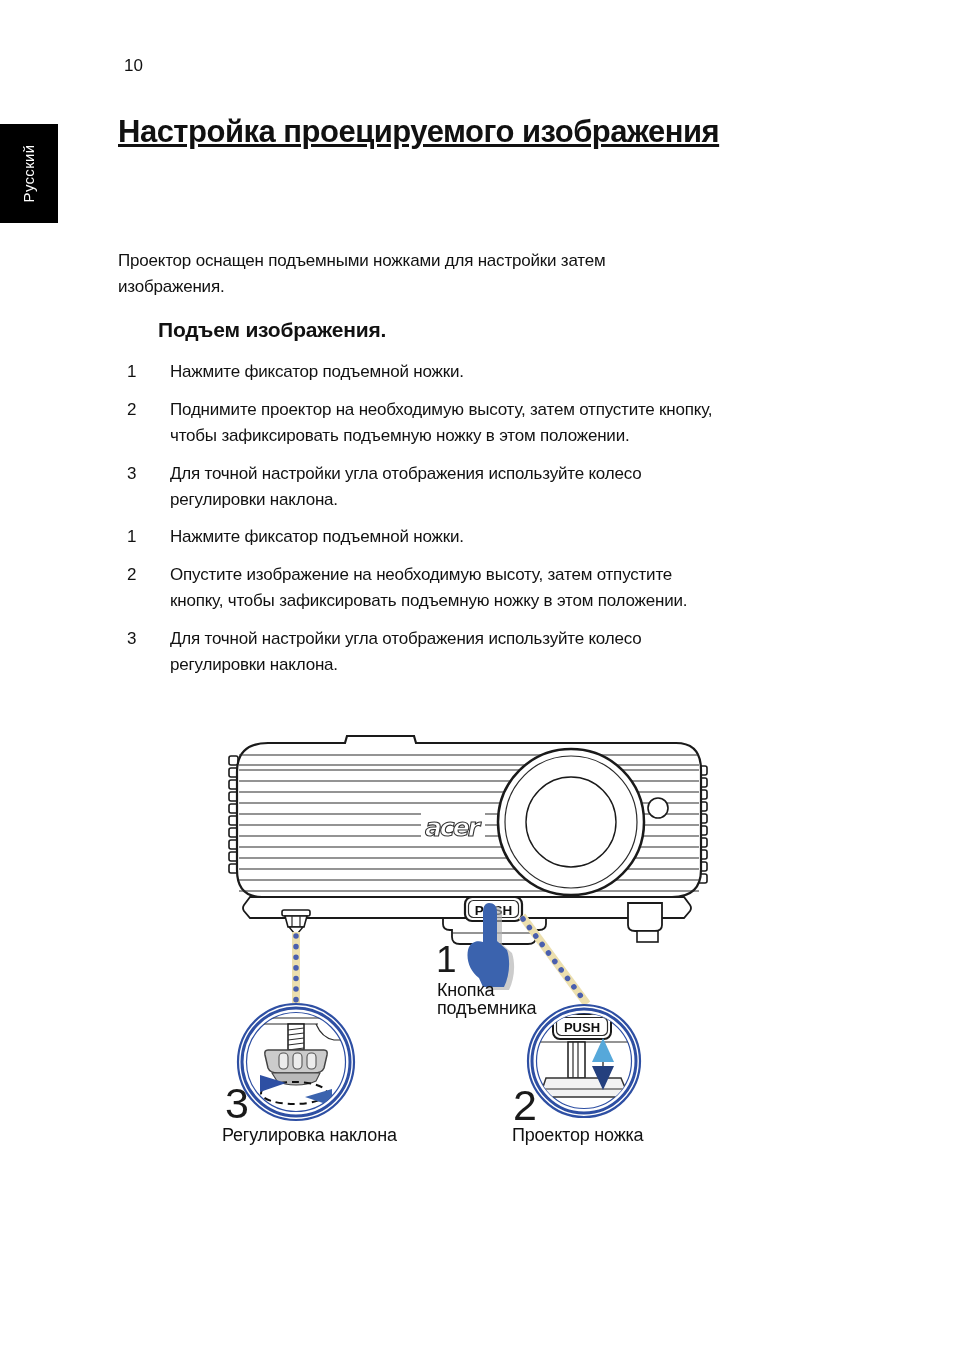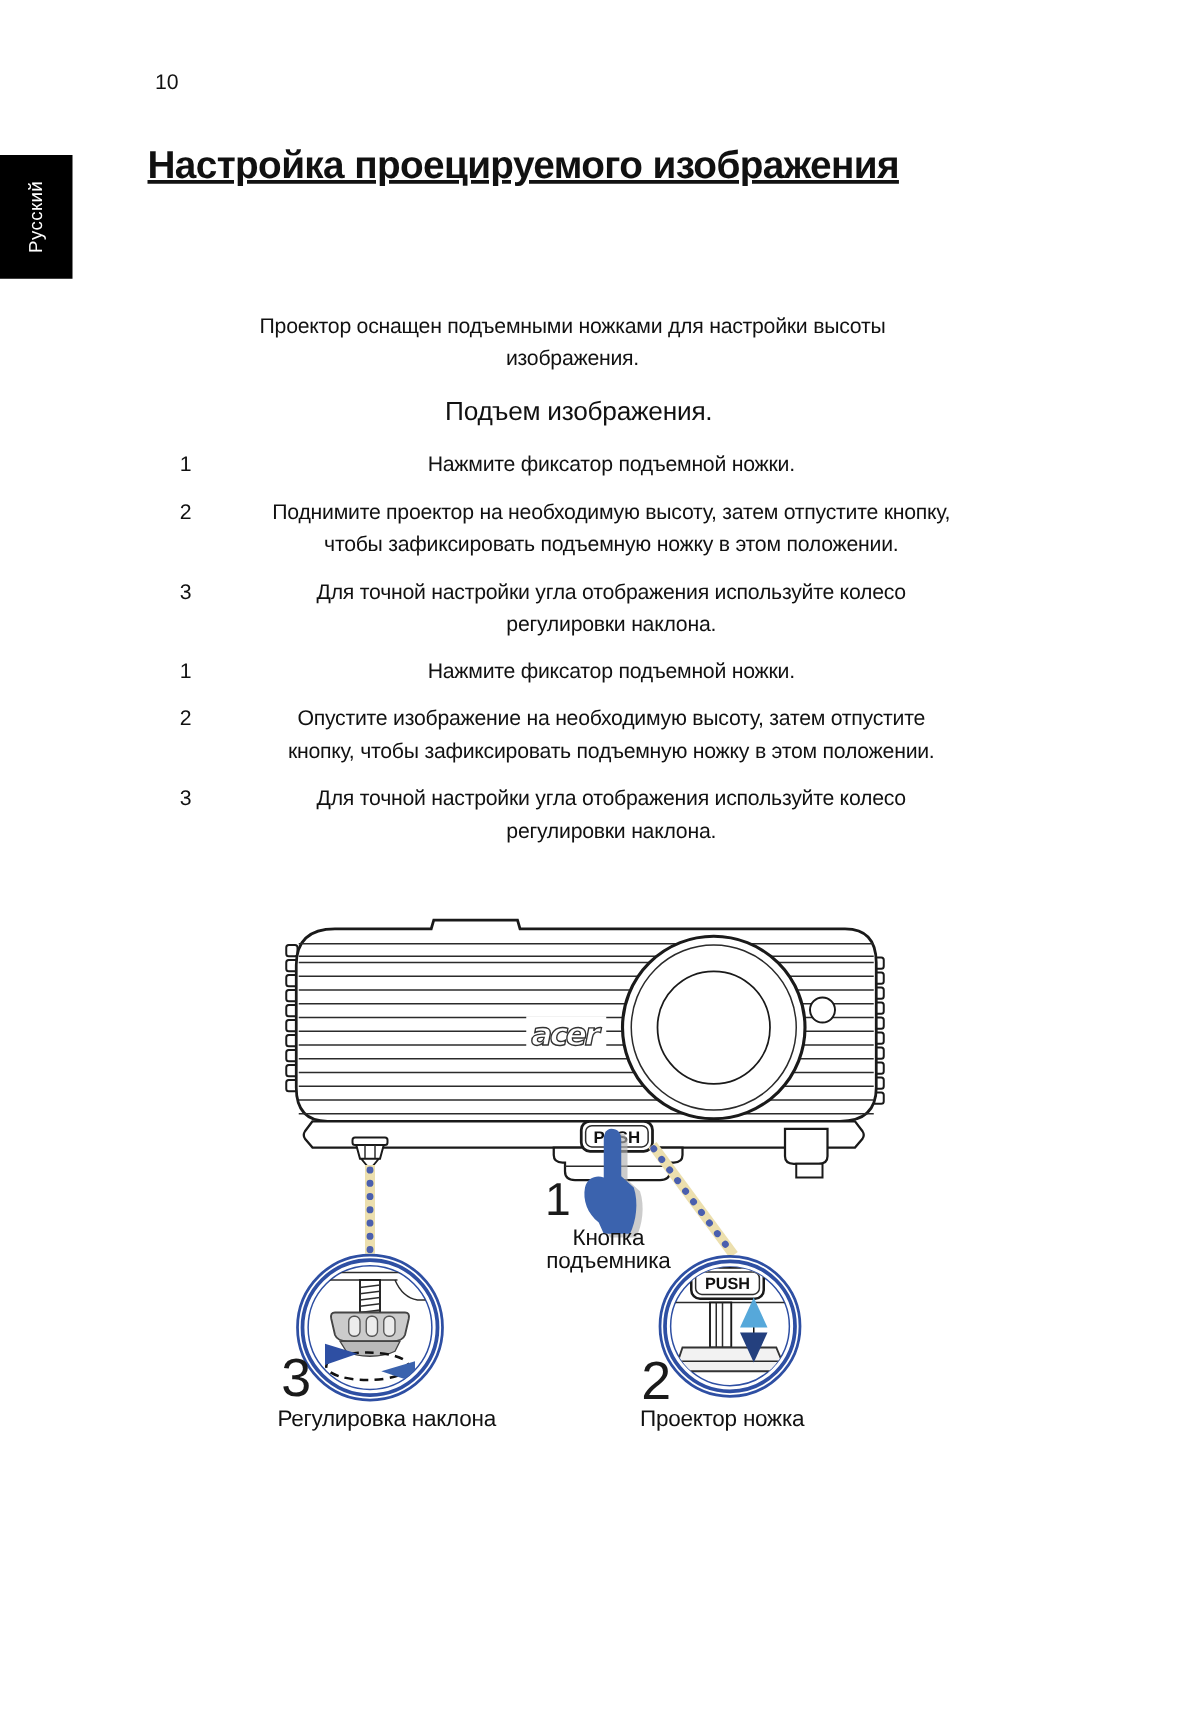--- a/index.html
+++ b/index.html
@@ -2,32 +2,32 @@
 <html style="--accent: #3b63ae; --tan: #ecdfae; --dot: #4a5fae; --ring: #2e4fa3; --arrow-dark: #24407e; --arrow-light: #56a8da;"><head>
 <meta charset="utf-8">
 <style>
   :root{
     --accent:#3b63ae; --tan:#ecdfae; --dot:#4a5fae; --ring:#2e4fa3;
     --arrow-dark:#24407e; --arrow-light:#56a8da; --ink:#1a1a1a;
   }
   *{margin:0;padding:0;box-sizing:border-box;}
   html,body{background:#fff;}
   .page{position:relative;width:954px;height:1369px;background:#ffffff;overflow:hidden;
-    font-family:"Liberation Sans","DejaVu Sans",sans-serif;color:#111;text-align:center;}
+    font-family:"Liberation Sans","DejaVu Sans",sans-serif;color:#111;}
   .page-number{position:absolute;left:124px;top:56px;font-size:17px;color:#111;}
   .lang-tab{position:absolute;left:0;top:124px;width:58px;height:99px;background:#000;
     display:flex;align-items:center;justify-content:center;}
   .lang-tab span{transform:rotate(-90deg);color:#fff;font-size:15px;white-space:nowrap;letter-spacing:0.3px;}
   h1.main-title{position:absolute;left:118px;top:114px;font-size:31px;font-weight:bold;letter-spacing:-0.5px;white-space:nowrap;text-decoration:underline;}
   h2.sub-title{position:absolute;left:118px;top:186px;font-size:24px;font-weight:bold;letter-spacing:-0.4px;white-space:nowrap;}
   .intro{position:absolute;left:118px;top:248px;width:680px;font-size:17px;line-height:26px;
     white-space:pre-line;letter-spacing:-0.2px;}
   .sec{position:absolute;left:118px;width:690px;}
   .sec-1{top:318px;} .sec-2{top:524px;}
-  .sec-title{font-size:21px;font-weight:400;margin-bottom:17px;letter-spacing:-0.2px;}
+  .sec-title{font-size:21px;font-weight:700;margin-bottom:17px;letter-spacing:-0.2px;margin-left:40px;}
   .step{display:flex;margin-bottom:12px;font-size:17px;line-height:26px;letter-spacing:-0.2px;}
   .step .num{flex:0 0 52px;padding-left:9px;}
   .step .txt{white-space:pre-line;flex:1;}
   .diagram{position:absolute;left:0;top:0;width:954px;height:1369px;pointer-events:none;}
   .diagram svg{position:absolute;left:225px;top:726px;}
   .callout-num{position:absolute;color:var(--ink);font-weight:400;}
   .num-1{left:436px;top:939px;font-size:37px;}
   .num-2{left:513px;top:1081px;font-size:43px;}
   .num-3{left:225px;top:1079px;font-size:43px;}
   .callout-label{position:absolute;font-size:18px;line-height:18px;color:#111;white-space:pre-line;letter-spacing:-0.2px;}
@@ -44,21 +44,21 @@
 <div class="page">
 
   <div class="page-number">10</div>
 
   <div class="lang-tab">
     <span>Русский</span>
   </div>
 
   <h1 class="main-title">Настройка проецируемого изображения</h1>
 
-  <p class="intro">Проектор оснащен подъемными ножками для настройки высоты
+  <p class="intro">Проектор оснащен подъемными ножками для настройки затем
 изображения.</p>
 
   <section class="sec sec-1">
     <div class="sec-title">Подъем изображения.</div>
     <div class="step">
       <span class="num">1</span>
       <span class="txt">Нажмите фиксатор подъемной ножки.</span>
     </div>
     <div class="step">
       <span class="num">2</span>

